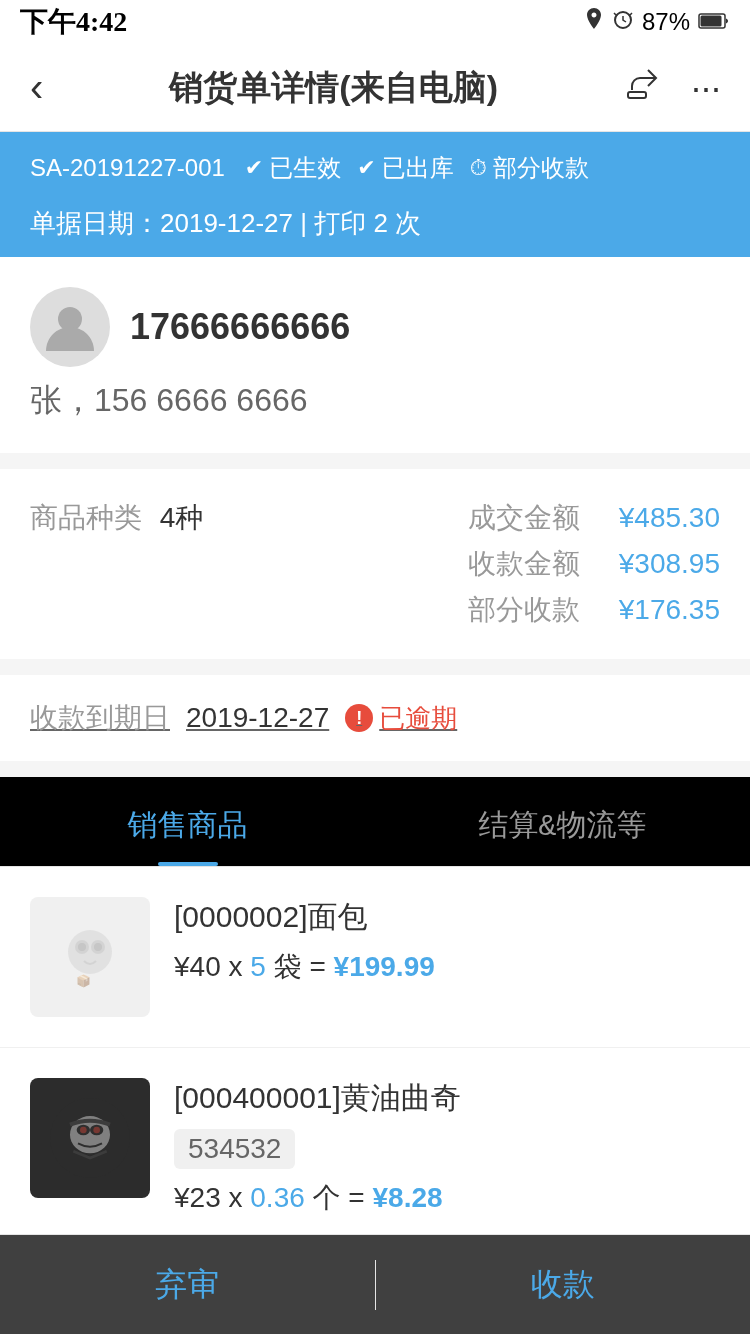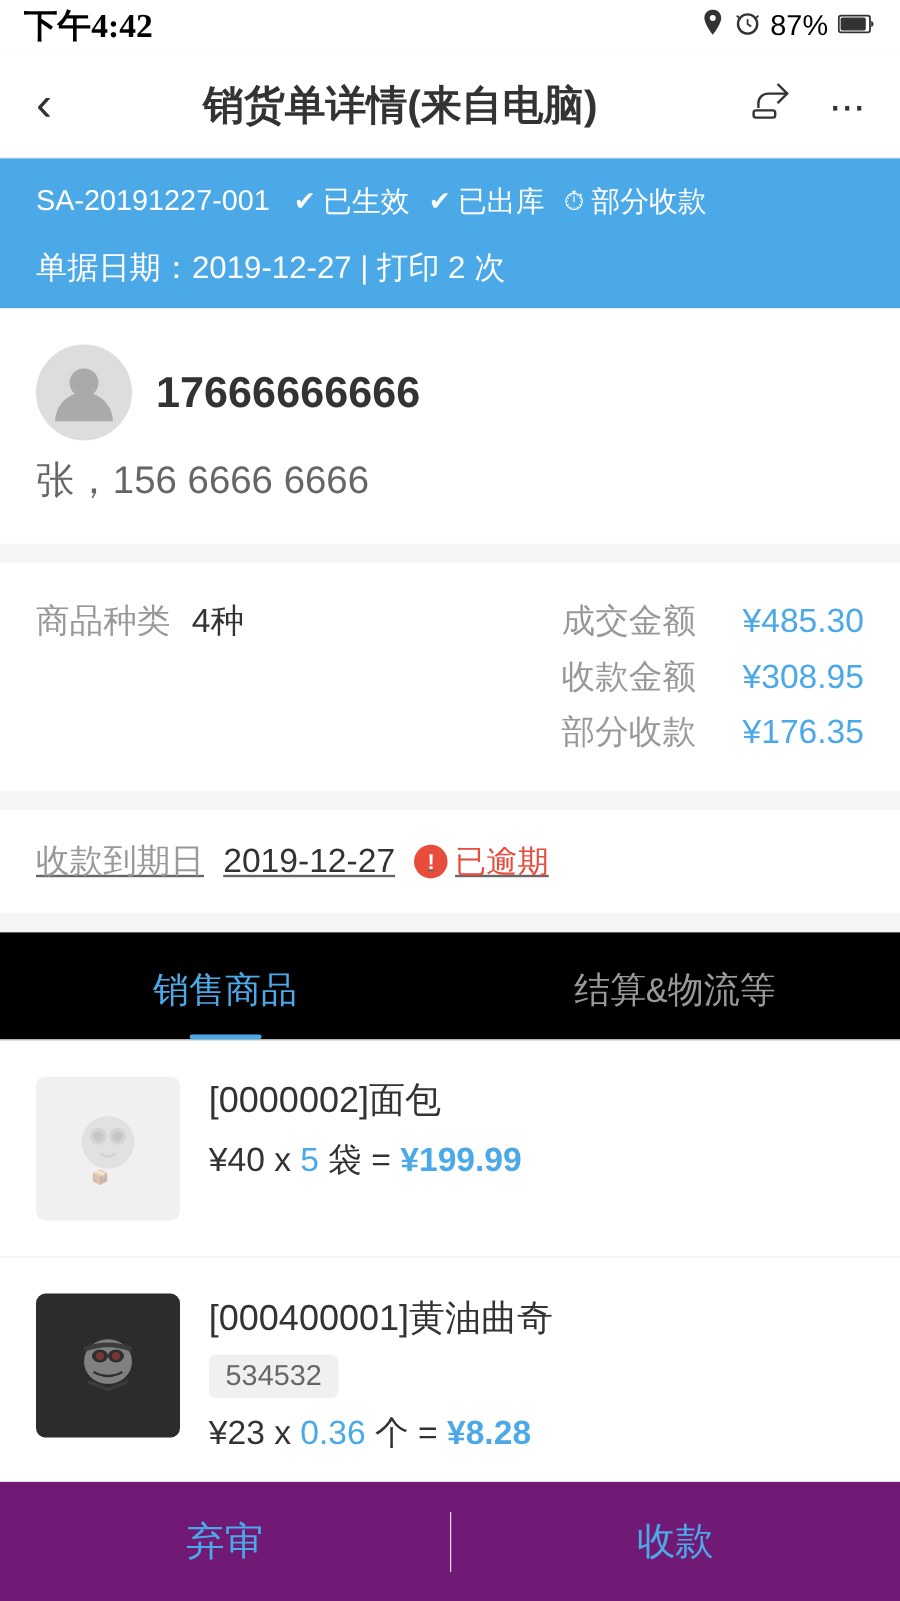--- a/index.html
+++ b/index.html
@@ -249,38 +249,38 @@
     .product-name {
       font-size: 30px;
       color: #333;
       font-weight: 500;
     }
     .product-tag {
       display: inline-block;
       background: #f0f0f0;
       border-radius: 6px;
       padding: 4px 14px;
-      font-size: 24px;
+      font-size: 28px;
       color: #666;
     }
     .product-price-row {
       font-size: 28px;
       color: #333;
     }
     .price-qty { color: #4BA9E8; }
     .price-total { color: #4BA9E8; font-weight: 600; }
 
     
     .bottom-bar {
       position: fixed;
       bottom: 0;
       left: 0;
       width: 750px;
       height: 100px;
-      background: #701a75;
+      background: #404040;
       border-top: 1px solid #e5e5e5;
       display: flex;
     }
     .bottom-btn {
       flex: 1;
       display: flex;
       align-items: center;
       justify-content: center;
       font-size: 32px;
       cursor: pointer;

